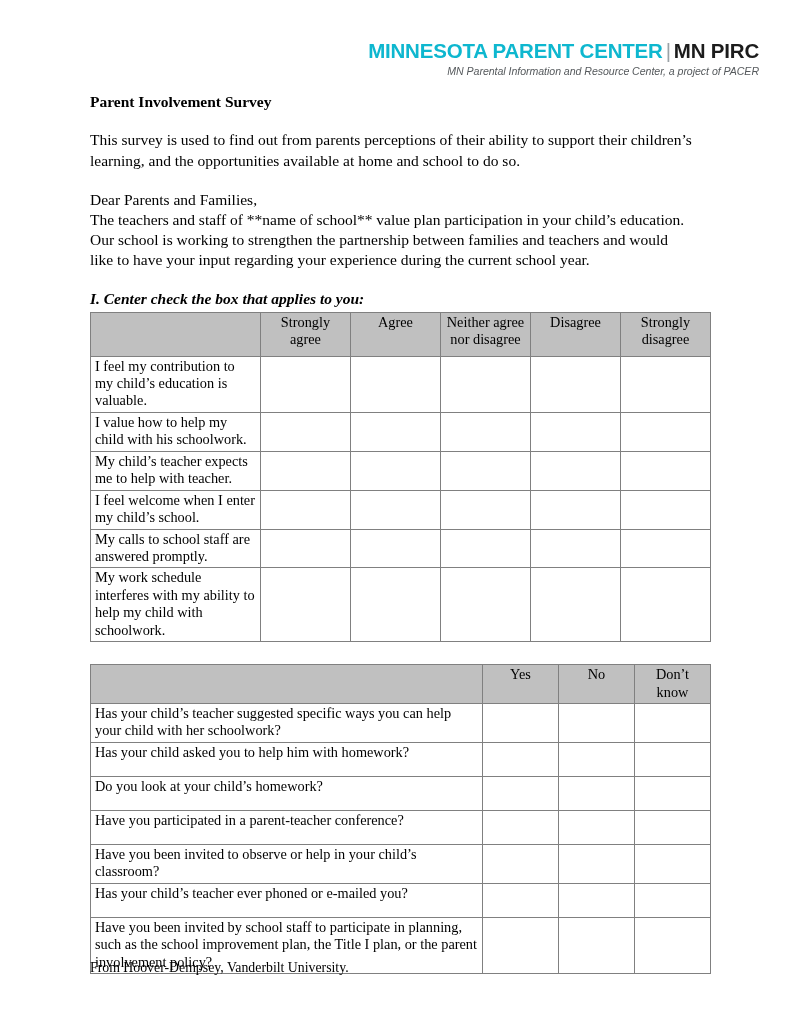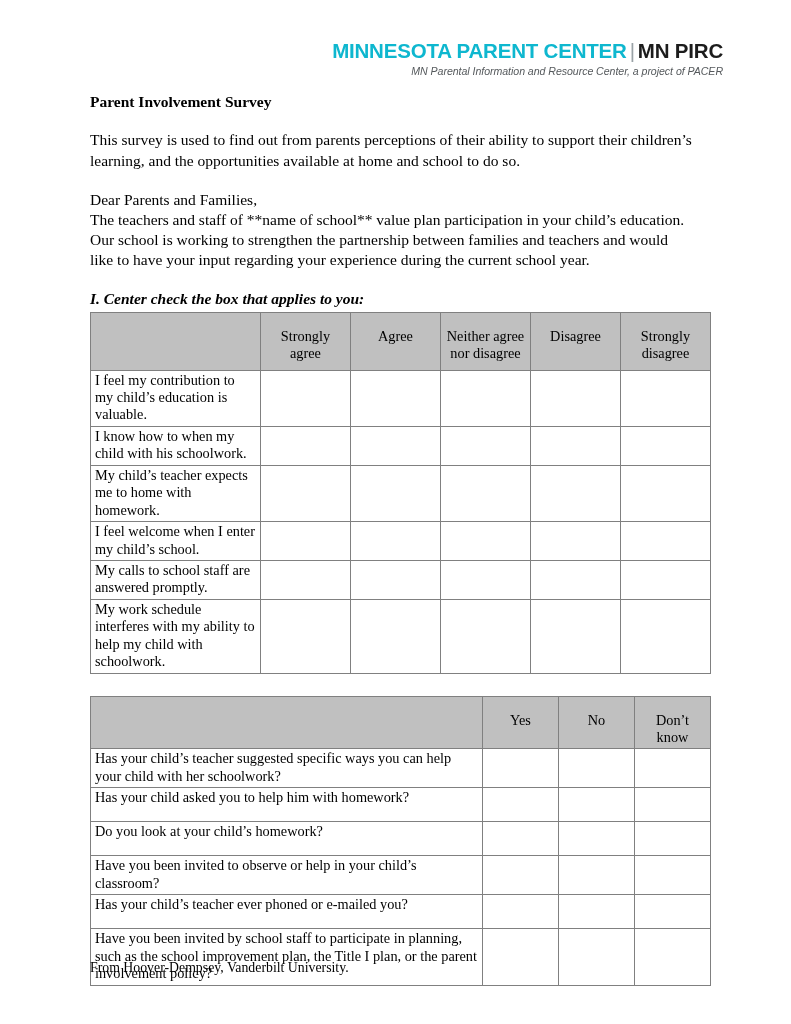--- a/index.html
+++ b/index.html
@@ -20,24 +20,25 @@
     position: absolute;
     left: 0; top: 0;
     width: 791px;
     height: 1024px;
     background: #ffffff;
   }
 
   
   .logo-block {
     position: absolute;
-    left: 12px;
+    left: 0;
     top: 40px;
     width: 711px;
     text-align: right;
+    padding-left: 48px;
   }
   .logo-line1 {
     font-family: "Liberation Sans", "DejaVu Sans", sans-serif;
     font-weight: bold;
     font-size: 20.5px;
     letter-spacing: -0.2px;
     line-height: 1.05;
     white-space: nowrap;
   }
   .logo-mpc {
@@ -103,21 +104,21 @@
     font-size: 14.3px;
     line-height: 1.22;
     vertical-align: top;
     text-align: left;
     font-weight: normal;
   }
   table.survey thead th {
     background: #c0c0c0;
     text-align: center;
     vertical-align: top;
-    padding-top: 15px;
+    padding-top: 1px;
   }
   table.survey thead th.blank-head {
     text-align: left;
   }
   td.answer-cell {
     background: #ffffff;
   }
 
   
   .t1 col.c-stmt   { width: 170px; }
@@ -195,29 +196,29 @@
       <tbody>
         <tr class="row-tall-1">
           <td>I feel my contribution to my child’s education is valuable.</td>
           <td class="answer-cell"></td>
           <td class="answer-cell"></td>
           <td class="answer-cell"></td>
           <td class="answer-cell"></td>
           <td class="answer-cell"></td>
         </tr>
         <tr>
-          <td>I know how to when my child with his schoolwork.</td>
-          <td class="answer-cell"></td>
-          <td class="answer-cell"></td>
-          <td class="answer-cell"></td>
-          <td class="answer-cell"></td>
-          <td class="answer-cell"></td>
-        </tr>
-        <tr>
-          <td>My child’s teacher expects me to home with homework.</td>
+          <td>I value how to help my child with his schoolwork.</td>
+          <td class="answer-cell"></td>
+          <td class="answer-cell"></td>
+          <td class="answer-cell"></td>
+          <td class="answer-cell"></td>
+          <td class="answer-cell"></td>
+        </tr>
+        <tr>
+          <td>My child’s teacher expects me to help with teacher.</td>
           <td class="answer-cell"></td>
           <td class="answer-cell"></td>
           <td class="answer-cell"></td>
           <td class="answer-cell"></td>
           <td class="answer-cell"></td>
         </tr>
         <tr>
           <td>I feel welcome when I enter my child’s school.</td>
           <td class="answer-cell"></td>
           <td class="answer-cell"></td>
@@ -274,20 +275,26 @@
           <td class="answer-cell"></td>
           <td class="answer-cell"></td>
           <td class="answer-cell"></td>
         </tr>
         <tr class="row-tall-2">
           <td>Do you look at your child’s homework?</td>
           <td class="answer-cell"></td>
           <td class="answer-cell"></td>
           <td class="answer-cell"></td>
         </tr>
+        <tr class="row-tall-2">
+          <td>Have you participated in a parent-teacher conference?</td>
+          <td class="answer-cell"></td>
+          <td class="answer-cell"></td>
+          <td class="answer-cell"></td>
+        </tr>
         <tr>
           <td>Have you been invited to observe or help in your child’s classroom?</td>
           <td class="answer-cell"></td>
           <td class="answer-cell"></td>
           <td class="answer-cell"></td>
         </tr>
         <tr class="row-tall-2">
           <td>Has your child’s teacher ever phoned or e-mailed you?</td>
           <td class="answer-cell"></td>
           <td class="answer-cell"></td>

